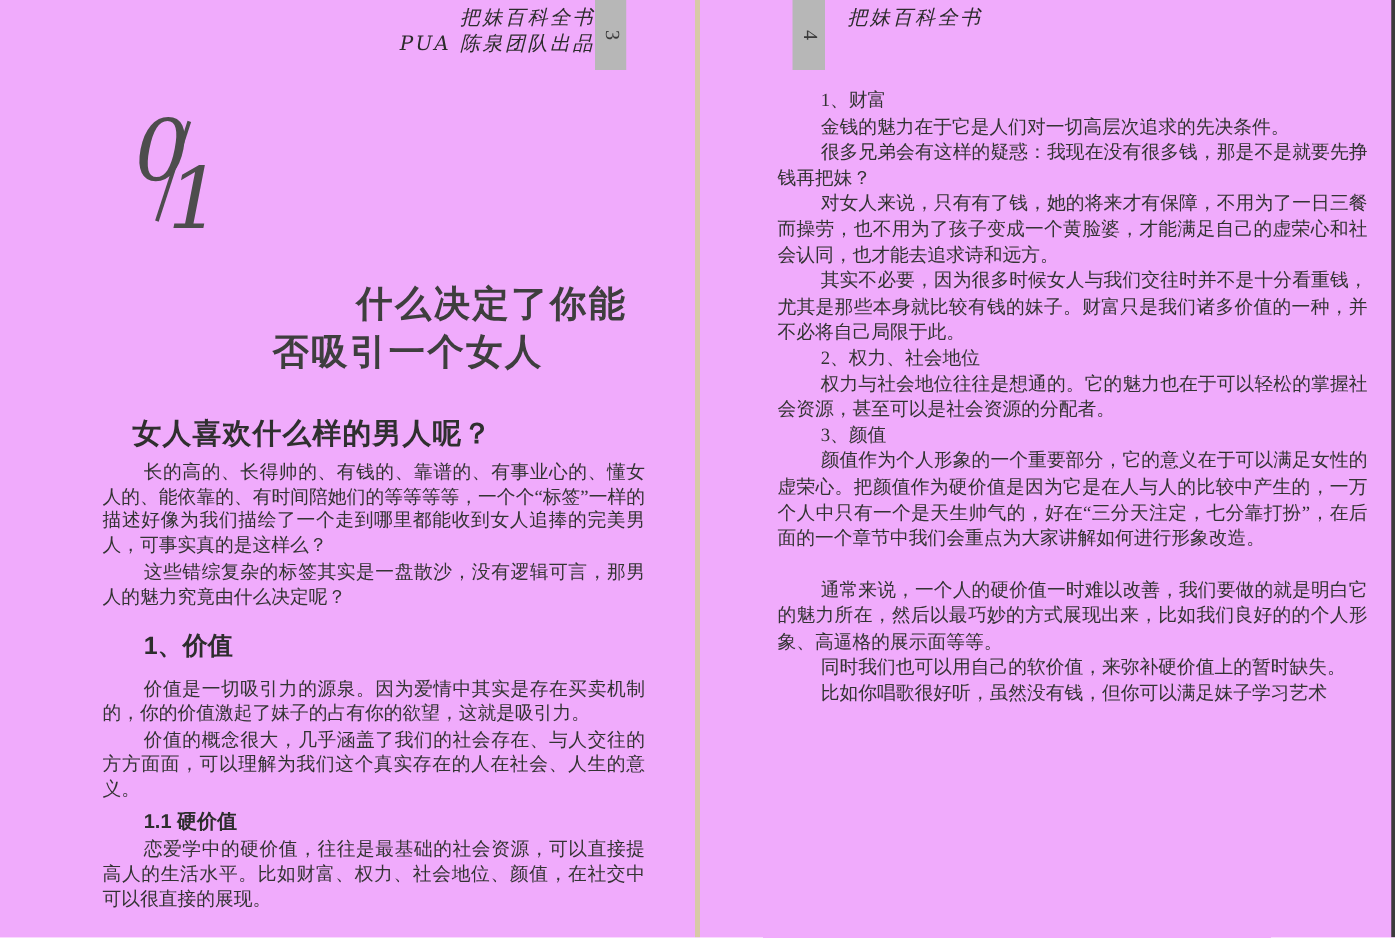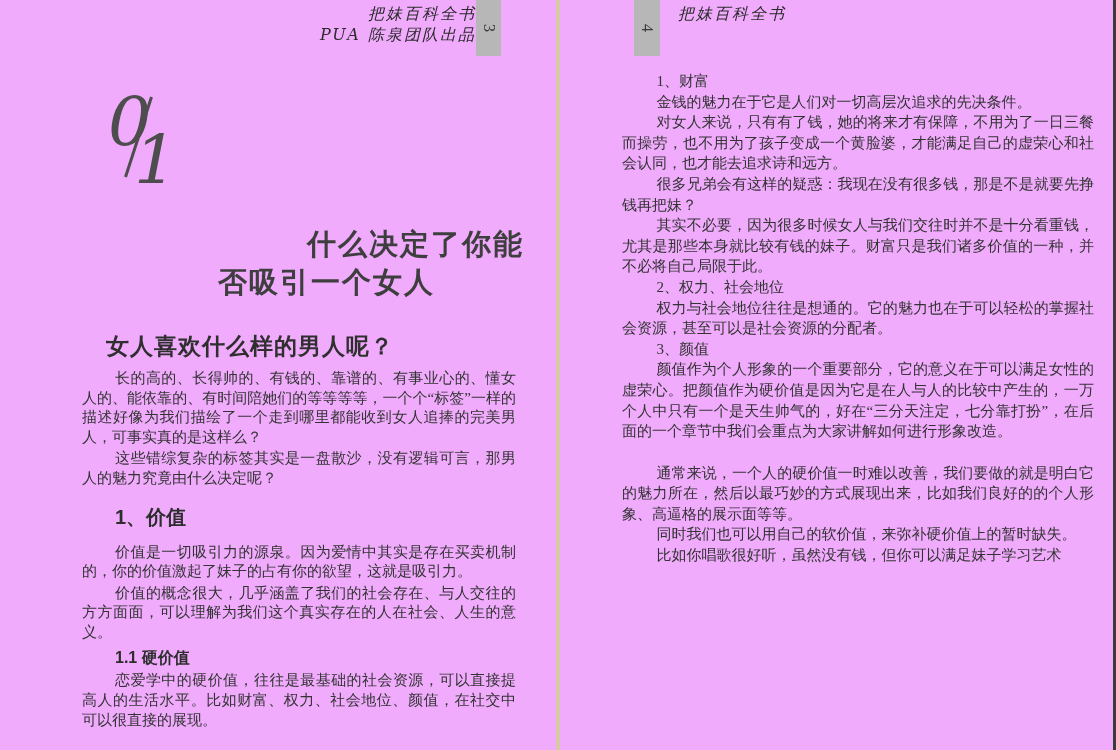--- a/index.html
+++ b/index.html
@@ -22,21 +22,21 @@
             font:16px "Liberation Serif",serif;color:#3a3a3a;}
 
   
   .chnum{position:absolute;left:108px;top:88px;width:70px;height:108px;color:#4d4d4d;}
   .chnum .z{position:absolute;left:0;top:0;font:italic 68px/1 "DejaVu Serif",serif;}
   .chnum .o{position:absolute;left:26px;top:38px;font:italic 68px/1 "DejaVu Serif",serif;}
   .chnum .sl{position:absolute;left:29px;top:7px;width:3px;height:84px;background:#4d4d4d;
              transform:rotate(18deg);}
 
   
-  .title-l1{position:absolute;top:227px;right:592px;font:bold 29px/1.2 "Liberation Sans",sans-serif;
+  .title-l1{position:absolute;top:227px;right:614px;font:bold 29px/1.2 "Liberation Sans",sans-serif;
             color:#3e3e3e;letter-spacing:2px;white-space:nowrap;}
   .title-l2{position:absolute;top:265px;right:681px;font:bold 29px/1.2 "Liberation Sans",sans-serif;
             color:#3e3e3e;letter-spacing:2px;white-space:nowrap;}
 
   .sec-head{position:absolute;left:106px;top:333px;font:bold 23px/1.2 "Liberation Sans",sans-serif;
             color:#2f2f2f;letter-spacing:1px;}
 
   
   .lp-body{position:absolute;left:82px;top:369px;width:434px;
            font-size:15px;line-height:19.6px;color:#333;text-align:justify;}
@@ -95,22 +95,22 @@
   <div>
 
     <div class="tab tab-right">
       <span>4</span>
     </div>
     <div class="hdr-right-title">把妹百科全书</div>
 
     <div class="rp-body">
       <p class="subh">1、财富</p>
       <p class="para">金钱的魅力在于它是人们对一切高层次追求的先决条件。</p>
+      <p class="para">很多兄弟会有这样的疑惑：我现在没有很多钱，那是不是就要先挣钱再把妹？</p>
       <p class="para">对女人来说，只有有了钱，她的将来才有保障，不用为了一日三餐而操劳，也不用为了孩子变成一个黄脸婆，才能满足自己的虚荣心和社会认同，也才能去追求诗和远方。</p>
-      <p class="para">很多兄弟会有这样的疑惑：我现在没有很多钱，那是不是就要先挣钱再把妹？</p>
       <p class="para">其实不必要，因为很多时候女人与我们交往时并不是十分看重钱，尤其是那些本身就比较有钱的妹子。财富只是我们诸多价值的一种，并不必将自己局限于此。</p>
       <p class="subh">2、权力、社会地位</p>
       <p class="para">权力与社会地位往往是想通的。它的魅力也在于可以轻松的掌握社会资源，甚至可以是社会资源的分配者。</p>
       <p class="subh">3、颜值</p>
       <p class="para">颜值作为个人形象的一个重要部分，它的意义在于可以满足女性的虚荣心。把颜值作为硬价值是因为它是在人与人的比较中产生的，一万个人中只有一个是天生帅气的，好在“三分天注定，七分靠打扮”，在后面的一个章节中我们会重点为大家讲解如何进行形象改造。</p>
       <p class="para gap-before">通常来说，一个人的硬价值一时难以改善，我们要做的就是明白它的魅力所在，然后以最巧妙的方式展现出来，比如我们良好的的个人形象、高逼格的展示面等等。</p>
       <p class="para">同时我们也可以用自己的软价值，来弥补硬价值上的暂时缺失。</p>
       <p class="para">比如你唱歌很好听，虽然没有钱，但你可以满足妹子学习艺术</p>
     </div>
   </div>

